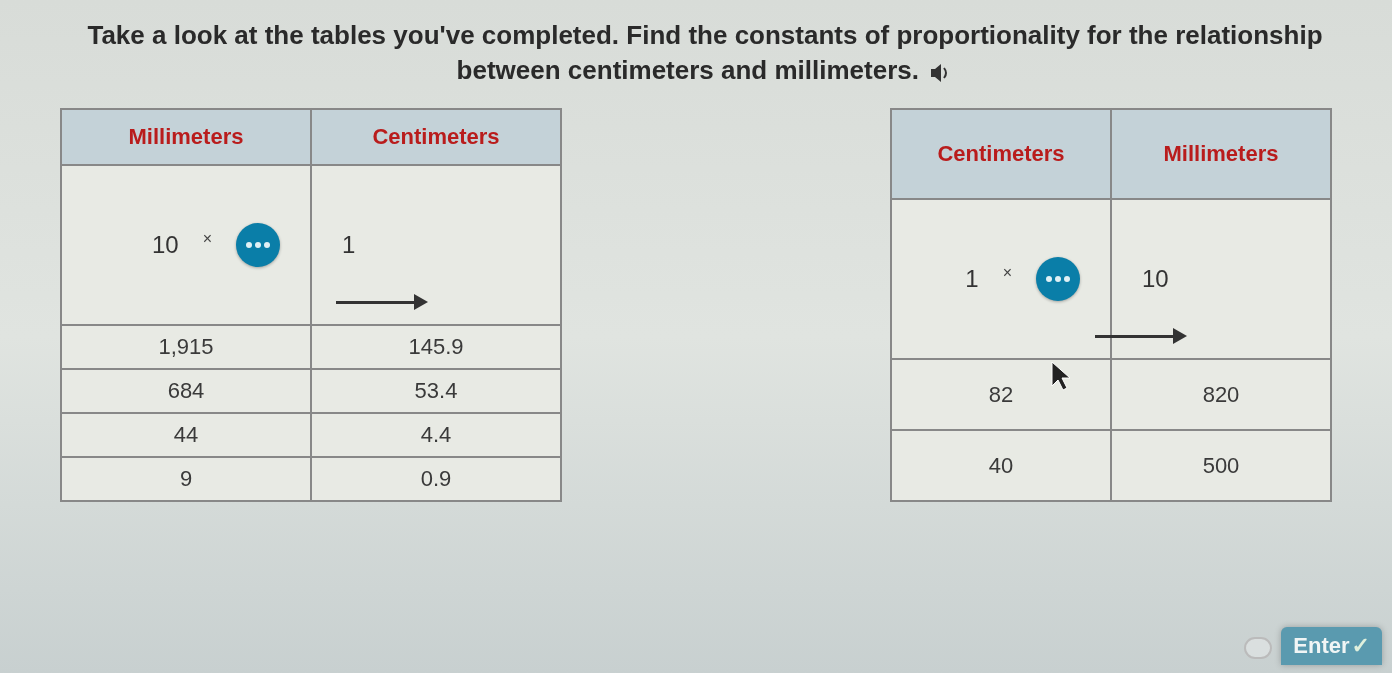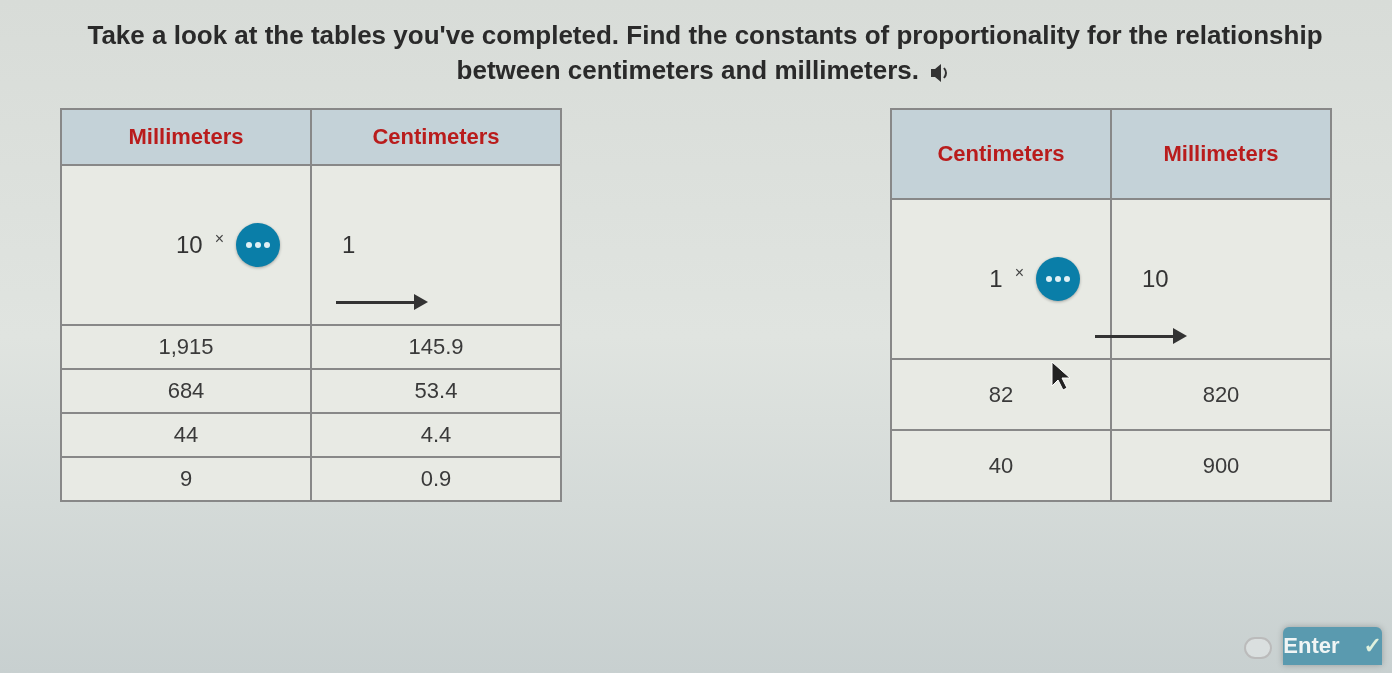--- a/index.html
+++ b/index.html
@@ -56,21 +56,21 @@
   background: #e8eae4;
 }
 .table1 th, .table1 td { min-width: 250px; }
 .table2 th, .table2 td { min-width: 220px; }
 .factor-row td { height: 160px; position: relative; }
 .factor-content {
   display: flex;
   align-items: center;
   justify-content: flex-end;
   height: 100%;
-  gap: 12px;
+  gap: 24px;
   padding-right: 20px;
 }
 .factor-content.right { justify-content: flex-start; padding-left: 20px; padding-right: 0; }
 .factor-num { font-size: 24px; color: #333; }
 .factor-op { font-size: 16px; color: #444; position: relative; top: -6px; }
 .blank-btn {
   width: 44px;
   height: 44px;
   border-radius: 50%;
   background: #0a7ea8;
@@ -111,25 +111,25 @@
   top: 360px; left: 1050px;
   pointer-events: none;
 }
 .enter-btn {
   position: absolute;
   bottom: 8px; right: 10px;
   background: #5a9aaf;
   color: #f0f5f5;
   font-size: 22px;
   font-weight: bold;
-  padding: 6px 0;
+  padding: 6px 12px;
   border-radius: 6px 6px 0 0;
   display: flex;
   align-items: center;
-  gap: 24px;
+  gap: 2px;
   box-shadow: 0 0 6px rgba(0,0,0,.25);
 }
 .check { color: #dff0dd; }
 .blank-circle {
   position: absolute;
   bottom: 14px; right: 120px;
   width: 28px; height: 22px;
   border: 2px solid #bbb;
   border-radius: 12px;
   background: rgba(255,255,255,.3);
@@ -225,21 +225,21 @@
               <div class="arrow-head"></div>
         </div>
       </td>
     </tr>
     <tr>
           <td>82</td>
           <td>820</td>
         </tr>
     <tr>
           <td>40</td>
-          <td>900</td>
+          <td>500</td>
         </tr>
   </tbody>
     </table>
 
 </div>
 
 <div class="cursor-overlay">
   <svg width="28" height="34" viewBox="0 0 28 34">
       <path d="M2 2 L2 26 L8 20 L13 30 L17 28 L12 18 L20 18 Z" fill="#222" stroke="#fff" stroke-width="1"></path>
     </svg>

